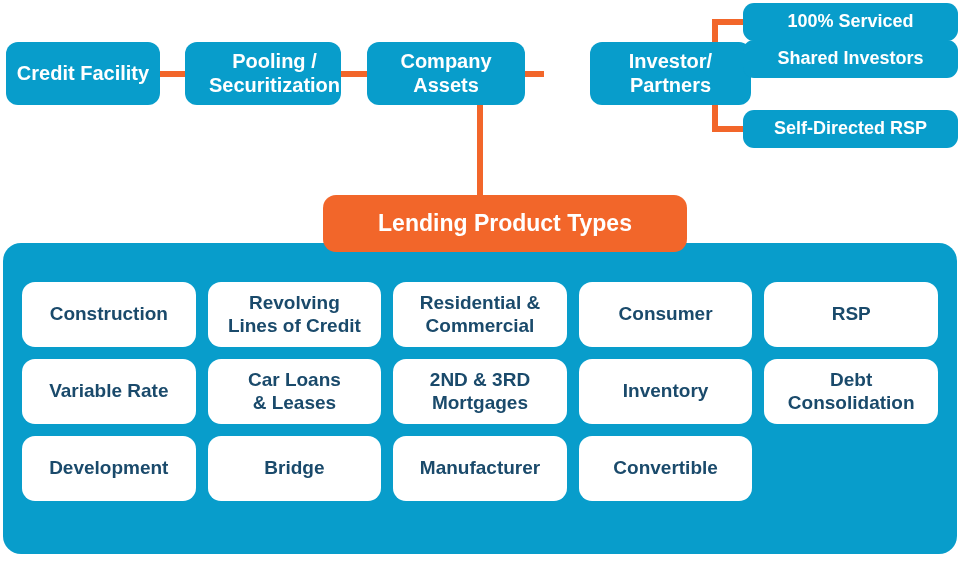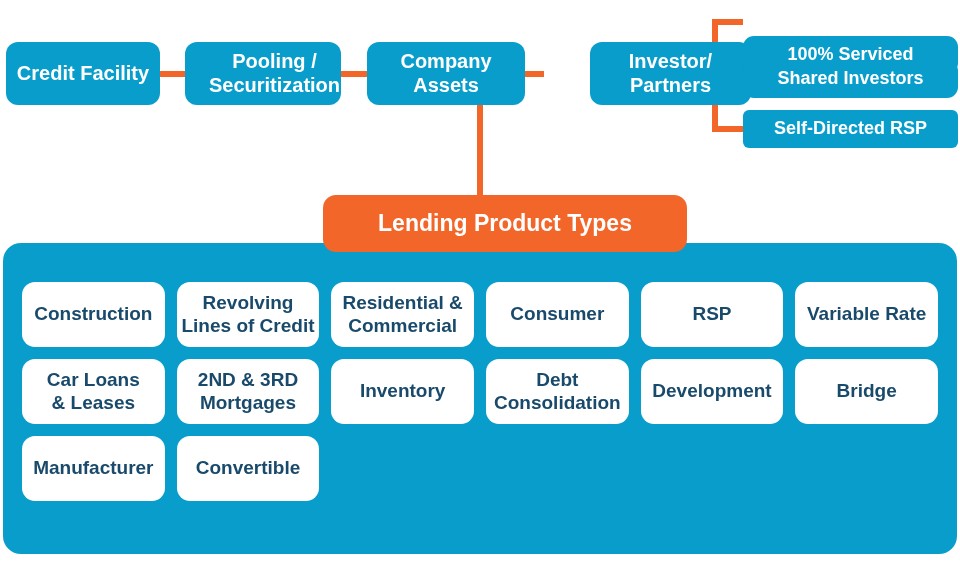--- a/index.html
+++ b/index.html
@@ -48,21 +48,21 @@
   }
 
   
   .panel{
     position:absolute;
     left:3px;top:243px;width:954px;height:311px;
     background:var(--blue);
     border-radius:18px;
     z-index:2;
     display:grid;
-    grid-template-columns:repeat(6,1fr);
+    grid-template-columns:repeat(5,1fr);
     grid-auto-rows:65px;
     column-gap:29px;
     row-gap:21px;
     padding:39px 19px 33px 19px;
     gap:12px;
   }
   .cell{
     background:var(--white);
     color:var(--navy);
     border-radius:13px;
@@ -79,23 +79,23 @@
 <div class="stage">
 
   <div class="node" style="left:6px;top:42px;width:154px;height:63px;">Credit Facility</div>
   <div class="node" style="left:185px;top:42px;width:156px;height:63px;padding-left:23px;">Pooling /
 Securitization</div>
   <div class="node" style="left:367px;top:42px;width:158px;height:63px;">Company
 Assets</div>
   <div class="node" style="left:542px;top:42px;width:161px;height:63px;margin-left:48px;">Investor/
 Partners</div>
 
-  <div class="node small" style="left:743px;top:3px;width:215px;height:38px;margin-top:33px;">100% Serviced</div>
-  <div class="node small" style="left:743px;top:60px;width:215px;height:38px;">Shared Investors</div>
-  <div class="node small" style="left:743px;top:110px;width:215px;height:38px;border-radius:6px;">Self-Directed RSP</div>
+  <div class="node small" style="left:743px;top:3px;width:215px;height:38px;">100% Serviced</div>
+  <div class="node small" style="left:743px;top:40px;width:215px;height:38px;">Shared Investors</div>
+  <div class="node small" style="left:743px;top:110px;width:215px;height:38px;">Self-Directed RSP</div>
 
   <div class="conn" style="left:158px;top:71px;width:29px;height:6px;"></div>
   <div class="conn" style="left:339px;top:71px;width:30px;height:6px;"></div>
   <div class="conn" style="left:523px;top:71px;width:21px;height:6px;"></div>
   <div class="conn" style="left:701px;top:71px;width:42px;height:6px;"></div>
   <div class="conn" style="left:712px;top:19px;width:6px;height:113px;"></div>
   <div class="conn" style="left:712px;top:19px;width:31px;height:6px;"></div>
   <div class="conn" style="left:712px;top:126px;width:31px;height:6px;"></div>
   <div class="conn" style="left:477px;top:103px;width:6px;height:93px;"></div>
 

